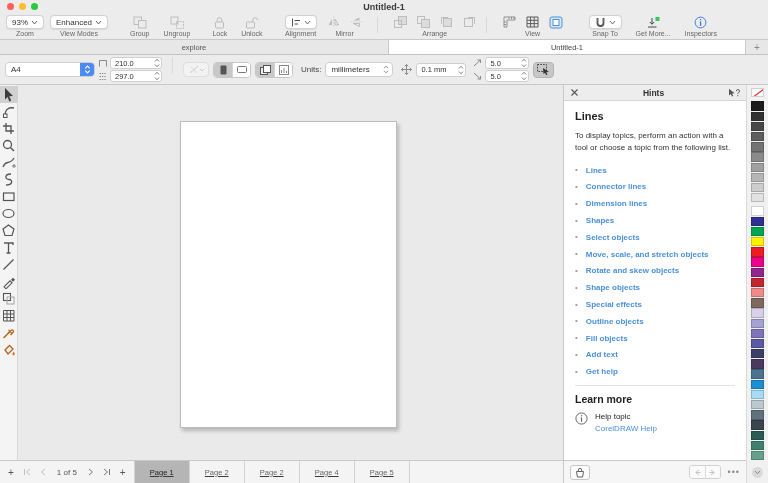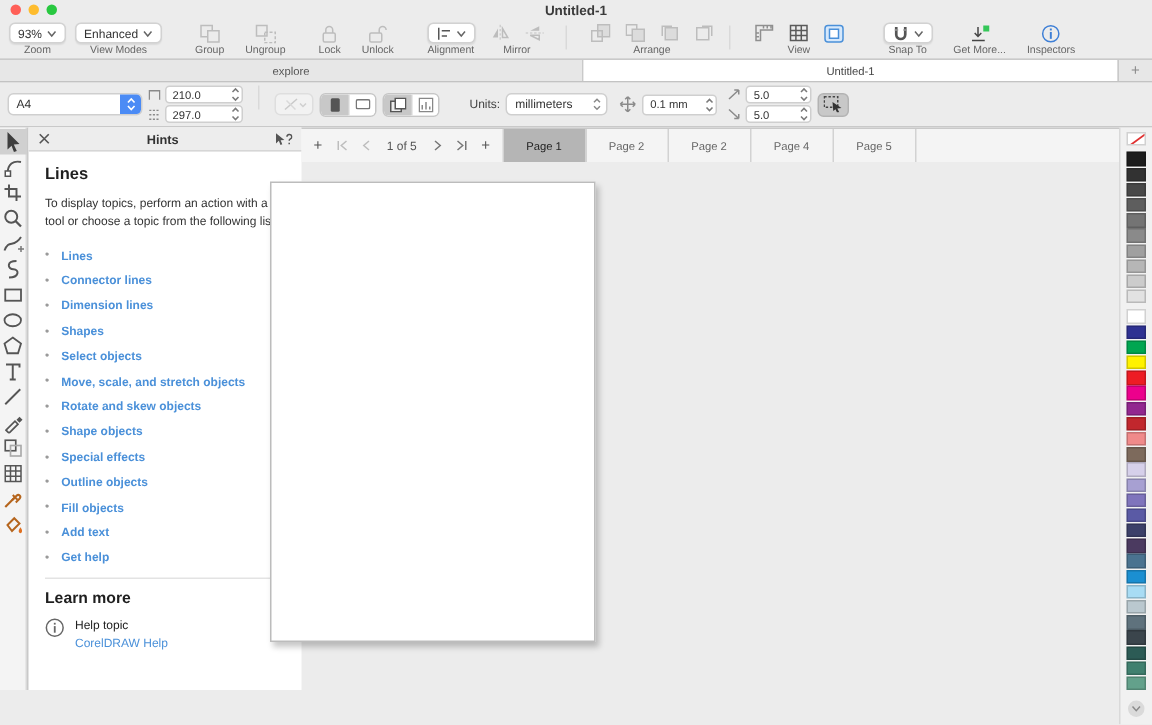--- a/index.html
+++ b/index.html
@@ -37,27 +37,27 @@
   .combo-pop{width:14px;height:15px;background:#4b8bf5;display:flex;align-items:center;justify-content:center;border-radius:0 3px 3px 0;}
   .combo.disabled{background:#f2f2f2;border-color:#dedede;color:#c2c2c2;width:26px;justify-content:space-between;padding-right:3px;}
   .dim-col{display:flex;flex-direction:column;gap:1px;}
   .dim-row{display:flex;align-items:center;gap:3px;}
   .field{background:#fff;border:1px solid #cfcfcf;border-radius:3px;height:12px;display:flex;align-items:center;justify-content:space-between;font-size:7.5px;color:#333;padding:0 1px 0 4px;}
   .wfield{width:52px;} .nfield{width:50px;height:14px;} .dfield{width:44px;}
   .seg{display:flex;border:1px solid #c6c6c6;border-radius:4px;overflow:hidden;height:16px;background:#fff;}
   .segbtn{width:18px;display:flex;align-items:center;justify-content:center;background:#fff;}
   .segbtn+.segbtn{border-left:1px solid #d4d4d4;}
   .segbtn.on{background:#c8c8c8;}
-  .plabel{font-size:8px;color:#444;margin-left:16px;}
+  .plabel{font-size:8px;color:#444;margin-left:4px;}
   .units-combo{width:68px;justify-content:space-between;padding-right:3px;}
   .tglbtn{width:21px;height:16px;border:1px solid #b3b3b3;border-radius:4px;background:#c8c8c8;display:flex;align-items:center;justify-content:center;}
 
   
   .content-row{display:flex;height:398px;}
-  .left-col{width:746px;display:flex;flex-direction:row;}
+  .left-col{width:746px;display:flex;flex-direction:column;}
   .main-area{height:375px;display:flex;}
 
   .toolbox{width:18px;background:#f4f4f4;border-right:1px solid #d9d9d9;display:flex;flex-direction:column;align-items:center;padding-top:1px;}
   .tool{width:18px;height:17px;display:flex;align-items:center;justify-content:center;}
   .tool.selected{background:#d0d0d0;}
 
   .canvas{flex:1;background:#eaeaea;position:relative;}
   .page{position:absolute;left:162px;top:36px;width:217px;height:307px;background:#fff;border:1px solid #bcbcbc;box-shadow:2px 3px 4px rgba(0,0,0,0.22);}
 
   .hints{width:183px;background:#fff;border-left:1px solid #c9c9c9;display:flex;flex-direction:column;}
@@ -74,21 +74,21 @@
   .help-row{display:flex;gap:7px;align-items:flex-start;}
   .help-title{font-size:8px;font-weight:normal;color:#222;margin-bottom:3px;}
   .help-link{font-size:8px;color:#4a90d9;cursor:pointer;}
 
   
   .statusbar{height:23px;display:flex;border-top:1px solid #c9c9c9;background:#f4f4f4;}
   .pagebar{width:563px;display:flex;align-items:stretch;}
   .nav{display:flex;align-items:center;gap:9px;padding:0 8px;}
   .navbtn{display:flex;align-items:center;justify-content:center;font-size:10px;color:#555;}
   .counter{font-size:8px;color:#555;margin:0 2px;}
-  .page-tabs{display:flex;align-items:stretch;border-left:1px solid #d2d2d2;}
+  .page-tabs{display:flex;align-items:stretch;border-left:1px solid #d2d2d2;text-decoration:underline;}
   .page-tab{width:55px;display:flex;align-items:center;justify-content:center;font-size:7.5px;color:#666;border-right:1px solid #d2d2d2;}
   .page-tab.active{background:#b5b5b5;color:#222;}
   .hints-footer{flex:1;border-left:1px solid #c9c9c9;display:flex;align-items:center;padding:0 6px;gap:5px;background:#f6f6f6;}
   .ftr-btn{border:1px solid #c6c6c6;border-radius:3px;background:#fcfcfc;height:15px;display:flex;align-items:center;justify-content:center;padding:0 4px;}
   .ftr-spacer{flex:1;}
   .arrow-seg{display:flex;border:1px solid #d2d2d2;border-radius:3px;overflow:hidden;height:14px;}
   .arrow-seg span{width:15px;display:flex;align-items:center;justify-content:center;background:#fafafa;}
   .arrow-seg span+span{border-left:1px solid #d8d8d8;}
   .ellipsis{font-size:9px;color:#8a8a8a;letter-spacing:1px;margin-left:2px;}
 

